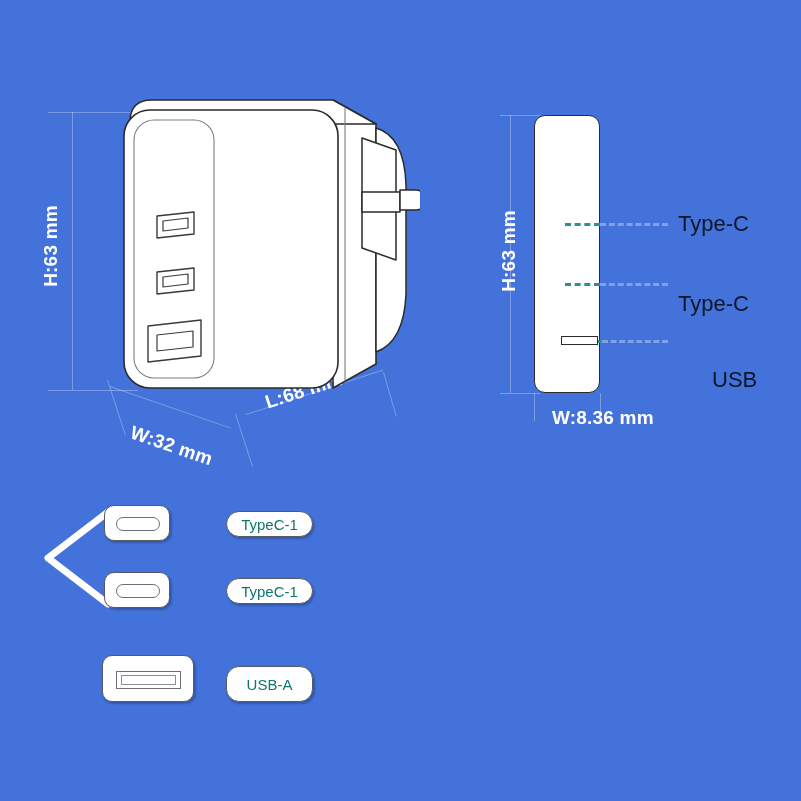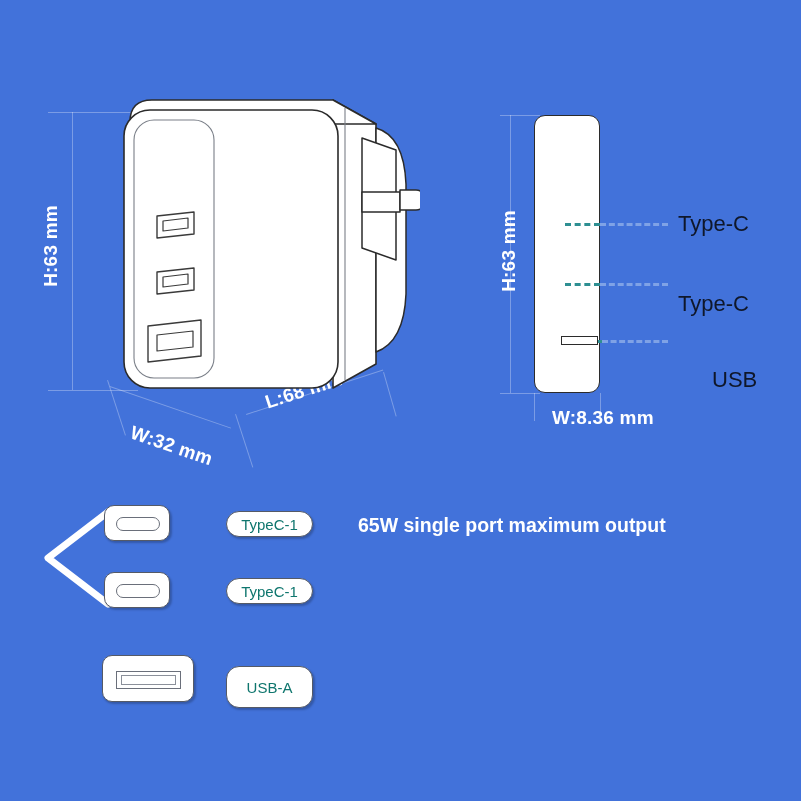--- a/index.html
+++ b/index.html
@@ -233,24 +233,23 @@
     <div class="typec-inner" style="left:11px;top:11px;width:44px;height:14px;"></div>
   </div>
   <div class="abs pill" style="left:226px;top:578px;width:87px;height:26px;">
     <span>TypeC-1</span>
   </div>
 
   <div class="abs port-icon" style="left:102px;top:655px;width:92px;height:47px;">
     <div class="usba-outer" style="left:13px;top:15px;width:65px;height:18px;"></div>
     <div class="usba-inner" style="left:18px;top:19px;width:55px;height:10px;"></div>
   </div>
-  <div class="abs pill" style="left:226px;top:666px;width:87px;height:42px;">
+  <div class="abs pill" style="left:226px;top:666px;width:87px;height:36px;">
     <span>USB-A</span>
   </div>
 
   <div class="abs spec-block" style="left:358px;top:513px;">
-    <div>65W single port maximum output</div>
   </div>
 
   <div class="abs spec-block" style="left:358px;top:650px;">
   </div>
 
 </div>
 
 </body></html>

